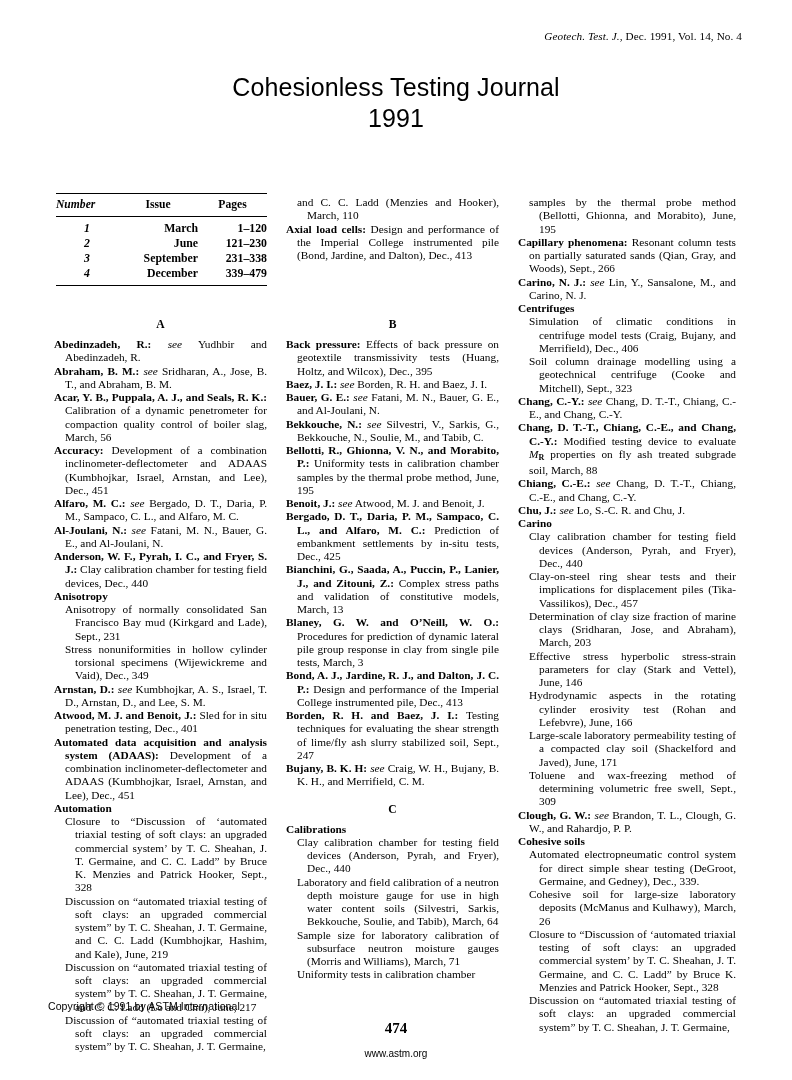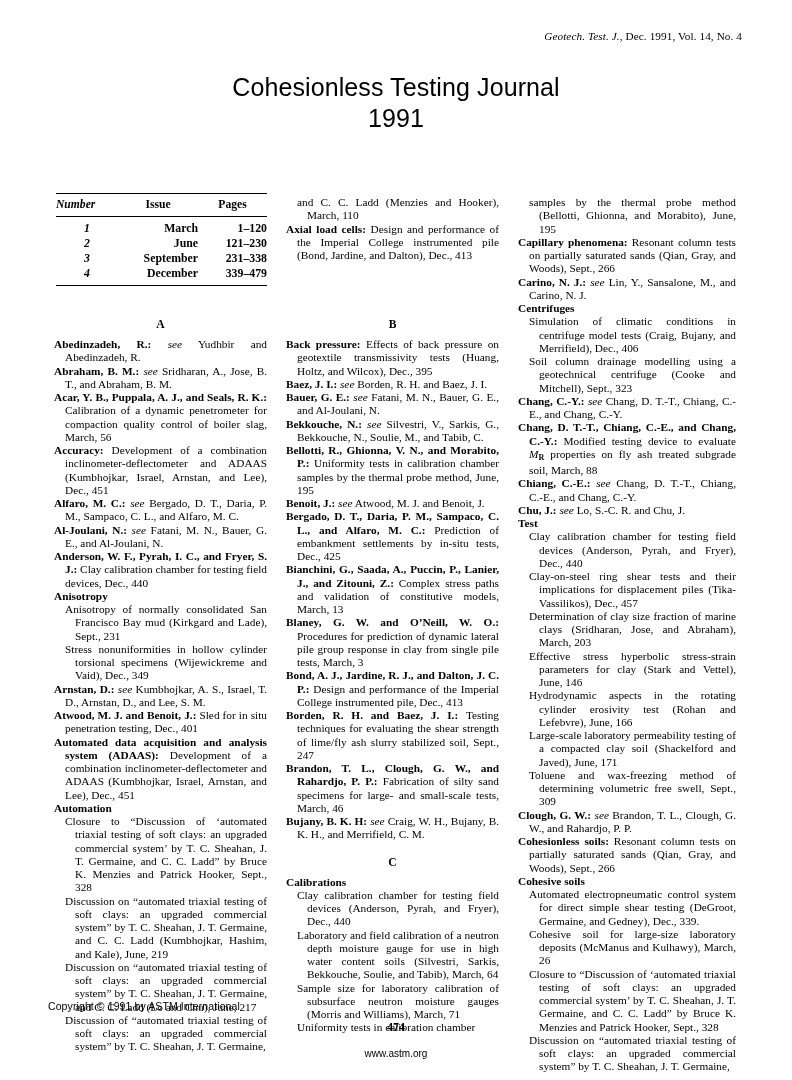--- a/index.html
+++ b/index.html
@@ -160,21 +160,21 @@
     font-size: 10.5px;
     letter-spacing: 0.1px;
     white-space: nowrap;
   }
   .folio {
     position: absolute;
     left: 0;
     top: 1020px;
     width: 792px;
     text-align: center;
-    font-size: 12px;
+    font-size: 15px;
     font-weight: bold;
   }
   .weburl {
     position: absolute;
     left: 0;
     top: 1048px;
     width: 792px;
     text-align: center;
     font-family: "Liberation Sans", "DejaVu Sans", sans-serif;
     font-size: 10px;
@@ -259,51 +259,49 @@
       <div class="entry"><b>Baez, J. I.:</b> <i>see</i> Borden, R. H. and Baez, J. I.</div>
       <div class="entry"><b>Bauer, G. E.:</b> <i>see</i> Fatani, M. N., Bauer, G. E., and Al-Joulani, N.</div>
       <div class="entry"><b>Bekkouche, N.:</b> <i>see</i> Silvestri, V., Sarkis, G., Bekkouche, N., Soulie, M., and Tabib, C.</div>
       <div class="entry"><b>Bellotti, R., Ghionna, V. N., and Morabito, P.:</b> Uniformity tests in calibration chamber samples by the thermal probe method, June, 195</div>
       <div class="entry"><b>Benoit, J.:</b> <i>see</i> Atwood, M. J. and Benoit, J.</div>
       <div class="entry"><b>Bergado, D. T., Daria, P. M., Sampaco, C. L., and Alfaro, M. C.:</b> Prediction of embankment settlements by in-situ tests, Dec., 425</div>
       <div class="entry"><b>Bianchini, G., Saada, A., Puccin, P., Lanier, J., and Zitouni, Z.:</b> Complex stress paths and validation of constitutive models, March, 13</div>
       <div class="entry"><b>Blaney, G. W. and O’Neill, W. O.:</b> Procedures for prediction of dynamic lateral pile group response in clay from single pile tests, March, 3</div>
       <div class="entry"><b>Bond, A. J., Jardine, R. J., and Dalton, J. C. P.:</b> Design and performance of the Imperial College instrumented pile, Dec., 413</div>
       <div class="entry"><b>Borden, R. H. and Baez, J. I.:</b> Testing techniques for evaluating the shear strength of lime/fly ash slurry stabilized soil, Sept., 247</div>
-      <div class="entry"><b>Brandon, T. L., Clough, G. W., and Rahardjo, P. P.:</b> Fabrication of silty sand specimens for large- and small-scale tests, March, 46</div>
       <div class="entry"><b>Bujany, B. K. H:</b> <i>see</i> Craig, W. H., Bujany, B. K. H., and Merrifield, C. M.</div>
       <div class="letter spaced-top">C</div>
       <div class="entry plain"><b>Calibrations</b></div>
       <div class="entry sub">Clay calibration chamber for testing field devices (Anderson, Pyrah, and Fryer), Dec., 440</div>
       <div class="entry sub">Laboratory and field calibration of a neutron depth moisture gauge for use in high water content soils (Silvestri, Sarkis, Bekkouche, Soulie, and Tabib), March, 64</div>
       <div class="entry sub">Sample size for laboratory calibration of subsurface neutron moisture gauges (Morris and Williams), March, 71</div>
       <div class="entry sub">Uniformity tests in calibration chamber</div>
     </div>
 
     <div class="col3-pre">
       <div class="entry sub">samples by the thermal probe method (Bellotti, Ghionna, and Morabito), June, 195</div>
       <div class="entry"><b>Capillary phenomena:</b> Resonant column tests on partially saturated sands (Qian, Gray, and Woods), Sept., 266</div>
       <div class="entry"><b>Carino, N. J.:</b> <i>see</i> Lin, Y., Sansalone, M., and Carino, N. J.</div>
       <div class="entry plain"><b>Centrifuges</b></div>
       <div class="entry sub">Simulation of climatic conditions in centrifuge model tests (Craig, Bujany, and Merrifield), Dec., 406</div>
       <div class="entry sub">Soil column drainage modelling using a geotechnical centrifuge (Cooke and Mitchell), Sept., 323</div>
       <div class="entry"><b>Chang, C.-Y.:</b> <i>see</i> Chang, D. T.-T., Chiang, C.-E., and Chang, C.-Y.</div>
       <div class="entry"><b>Chang, D. T.-T., Chiang, C.-E., and Chang, C.-Y.:</b> Modified testing device to evaluate <i>M</i><sub>R</sub> properties on fly ash treated subgrade soil, March, 88</div>
       <div class="entry"><b>Chiang, C.-E.:</b> <i>see</i> Chang, D. T.-T., Chiang, C.-E., and Chang, C.-Y.</div>
       <div class="entry"><b>Chu, J.:</b> <i>see</i> Lo, S.-C. R. and Chu, J.</div>
-      <div class="entry plain"><b>Test</b></div>
+      <div class="entry plain"><b>Carino</b></div>
       <div class="entry sub">Clay calibration chamber for testing field devices (Anderson, Pyrah, and Fryer), Dec., 440</div>
       <div class="entry sub">Clay-on-steel ring shear tests and their implications for displacement piles (Tika-Vassilikos), Dec., 457</div>
       <div class="entry sub">Determination of clay size fraction of marine clays (Sridharan, Jose, and Abraham), March, 203</div>
       <div class="entry sub">Effective stress hyperbolic stress-strain parameters for clay (Stark and Vettel), June, 146</div>
       <div class="entry sub">Hydrodynamic aspects in the rotating cylinder erosivity test (Rohan and Lefebvre), June, 166</div>
       <div class="entry sub">Large-scale laboratory permeability testing of a compacted clay soil (Shackelford and Javed), June, 171</div>
       <div class="entry sub">Toluene and wax-freezing method of determining volumetric free swell, Sept., 309</div>
       <div class="entry"><b>Clough, G. W.:</b> <i>see</i> Brandon, T. L., Clough, G. W., and Rahardjo, P. P.</div>
-      <div class="entry"><b>Cohesionless soils:</b> Resonant column tests on partially saturated sands (Qian, Gray, and Woods), Sept., 266</div>
       <div class="entry plain"><b>Cohesive soils</b></div>
       <div class="entry sub">Automated electropneumatic control system for direct simple shear testing (DeGroot, Germaine, and Gedney), Dec., 339.</div>
       <div class="entry sub">Cohesive soil for large-size laboratory deposits (McManus and Kulhawy), March, 26</div>
       <div class="entry sub">Closure to “Discussion of ‘automated triaxial testing of soft clays: an upgraded commercial system’ by T. C. Sheahan, J. T. Germaine, and C. C. Ladd” by Bruce K. Menzies and Patrick Hooker, Sept., 328</div>
       <div class="entry sub">Discussion on “automated triaxial testing of soft clays: an upgraded commercial system” by T. C. Sheahan, J. T. Germaine,</div>
     </div>
 
   </div>
 
   <div class="copyright">Copyright © 1991 by ASTM International</div>

